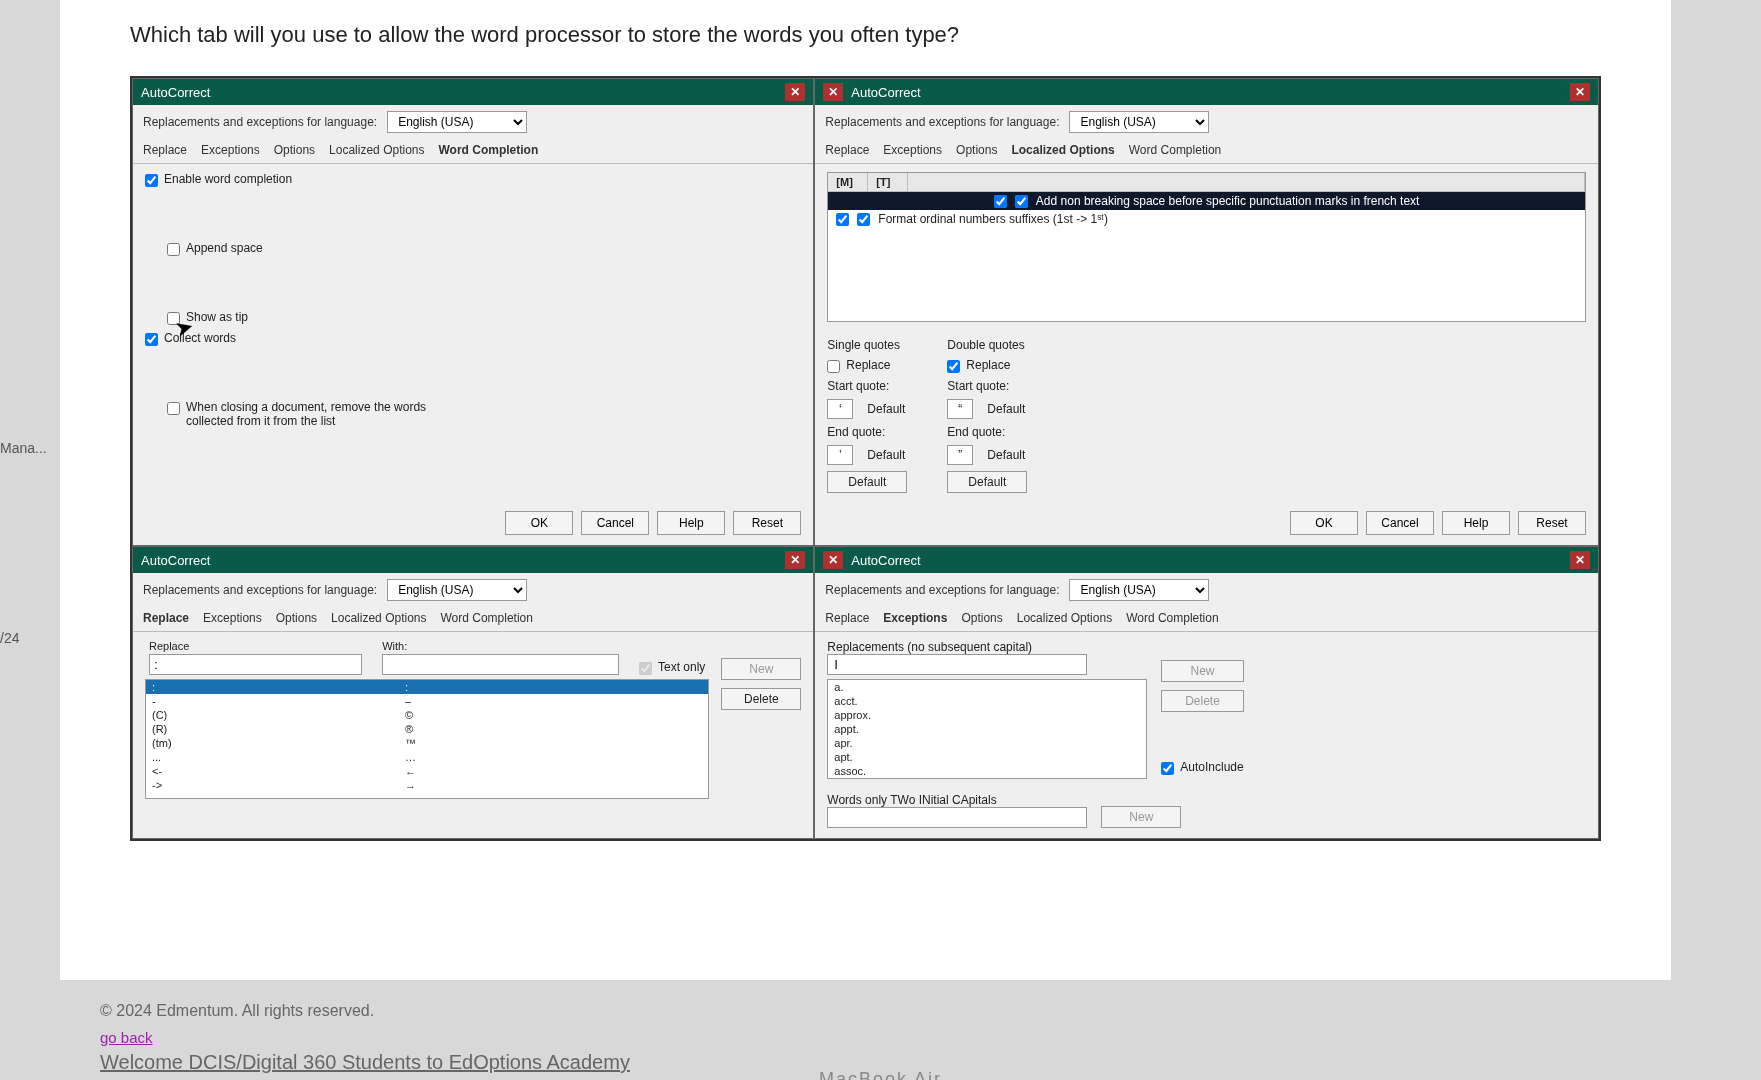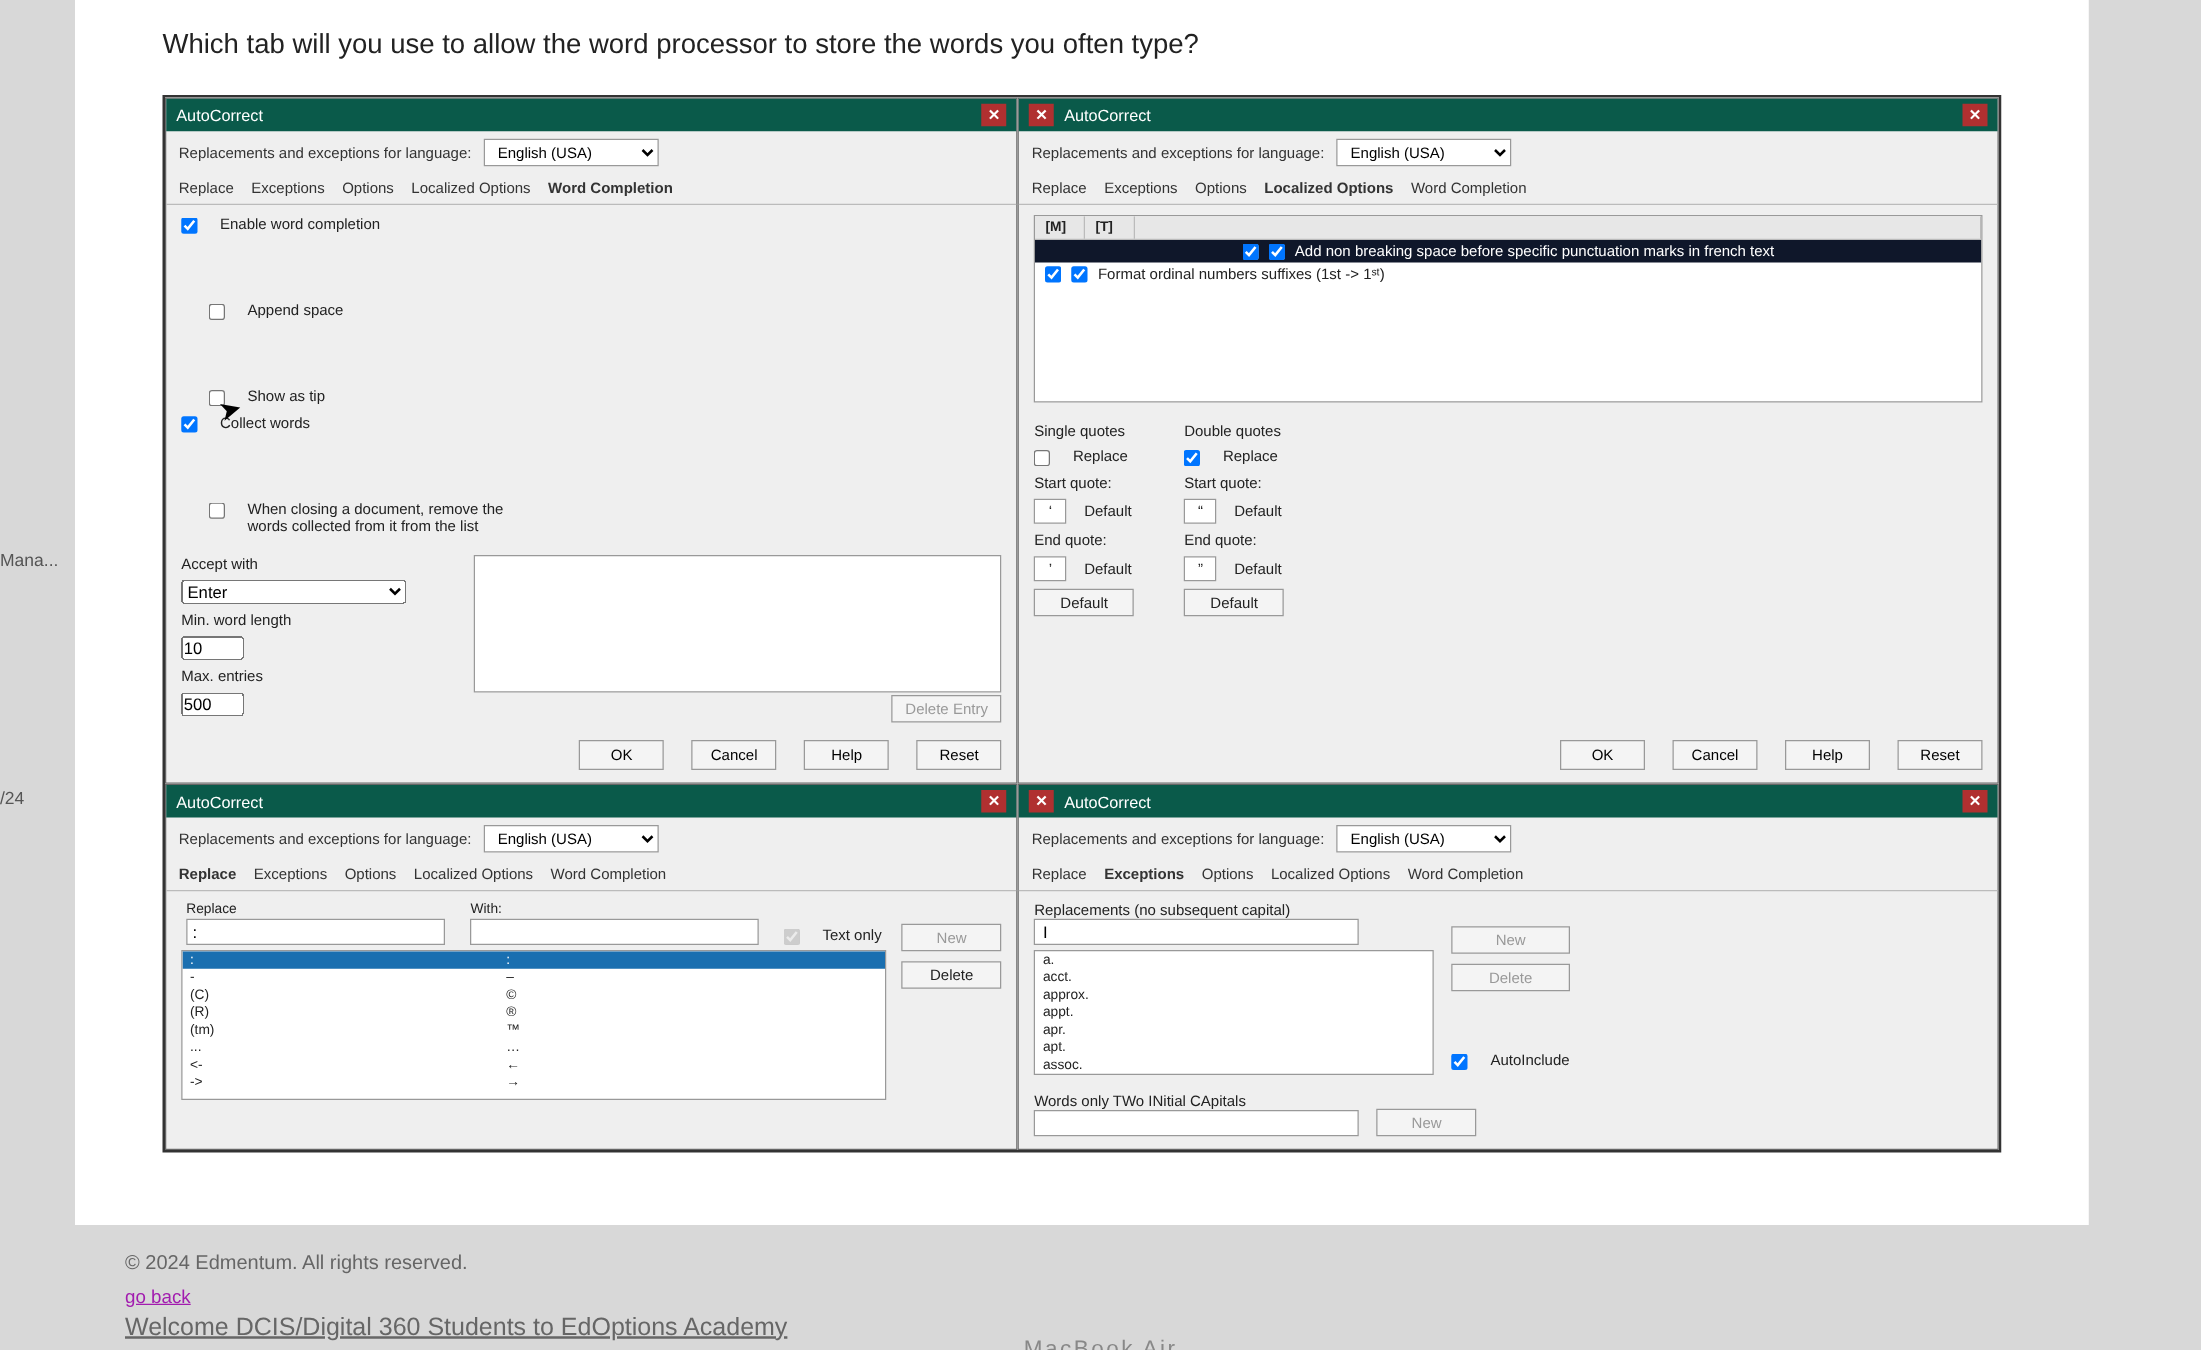--- a/index.html
+++ b/index.html
@@ -13,27 +13,27 @@
   .dlgcell { border: 1px solid #666; background: #efefef; display: flex; flex-direction: column; min-width: 0; }
   .titlebar { background: #0a5a4a; color: #fff; display: flex; align-items: center; justify-content: space-between; padding: 4px 8px; font-size: 13px; }
   .titlebar .x { background: #b03030; color:#fff; width:20px; height:18px; display:flex; align-items:center; justify-content:center; font-size:12px; font-weight:bold; }
   .langrow { display:flex; align-items:center; gap:10px; padding:6px 10px; font-size:12px; color:#333; }
   .langrow input, .langrow select { font-size:12px; padding:2px 6px; border:1px solid #999; background:#fff; height:22px; }
   .langrow select { min-width:140px; }
   .tabs { display:flex; gap:14px; padding:4px 10px 6px 10px; font-size:12px; border-bottom:1px solid #bbb; flex-wrap:wrap; }
   .tabs span { color:#333; cursor:pointer; }
   .tabs span.active { font-weight:bold; }
   .body { padding:8px 12px 10px 12px; font-size:12px; color:#222; flex:1; display:flex; flex-direction:column; gap:6px; }
-  .chk { display:flex; align-items:flex-start; gap:18px; font-size:12px; }
+  .chk { display:flex; align-items:flex-start; gap:6px; font-size:12px; }
   .chk input { margin-top:2px; }
   .indent { margin-left:22px;margin-top:48px; }
   .row { display:flex; align-items:center; gap:8px; }
   .spin { width:50px; }
   .listbox { border:1px solid #999; background:#fff; flex:1; min-height:110px; }
-  .btnrow { display:flex; gap:22px; justify-content:flex-end; padding:8px 12px 10px 12px;align-items:center; }
+  .btnrow { display:flex; gap:8px; justify-content:flex-end; padding:8px 12px 10px 12px;align-items:center; }
   .btn { background:#f4f4f4; border:1px solid #999; padding:4px 14px; font-size:12px; min-width:68px; text-align:center; cursor:pointer; }
   .btn.small { min-width:80px; padding:3px 10px; }
   .btn.disabled { color:#999; }
 
   
   .loc-list { border:1px solid #999; background:#fff; height:150px; overflow:auto; font-size:12px; }
   .loc-head { display:flex; background:#e7e7e7; border-bottom:1px solid #bbb; }
   .loc-head div { padding:3px 8px; font-size:11px; font-weight:bold; border-right:1px solid #bbb; }
   .loc-row { display:flex; align-items:center; padding:2px 8px; gap:8px; }
   .loc-row.sel { background:#0f172a; color:#fff;justify-content:center; }
@@ -109,34 +109,20 @@
           </label>
         <label class="chk">
             <input type="checkbox" checked="" style="">
             <span>Collect words</span>
           </label>
         <label class="chk indent" style="max-width:260px">
             <input type="checkbox" style="">
             <span>When closing a document, remove the words collected from it from the list</span>
           </label>
 
-        <div style="display:flex; gap:14px; margin-top:10px;">
-          <div style="display:flex; flex-direction:column; gap:6px; width:220px;">
-            <div>Accept with</div>
-            <select style="width:180px;"><option>Enter</option></select>
-            <div>Min. word length</div>
-            <input class="spin" type="number" value="10" style="">
-            <div>Max. entries</div>
-            <input class="spin" type="number" value="500" style="">
-          </div>
-          <div style="flex:1; display:flex; flex-direction:column; gap:6px;">
-            <div class="listbox"></div>
-            <div style="text-align:right;"><span class="btn small disabled">Delete Entry</span></div>
-          </div>
-        </div>
       </div>
       <div class="btnrow">
         <span class="btn">OK</span>
         <span class="btn">Cancel</span>
         <span class="btn">Help</span>
         <span class="btn">Reset</span>
       </div>
     </div>
 
     <div class="dlgcell">

